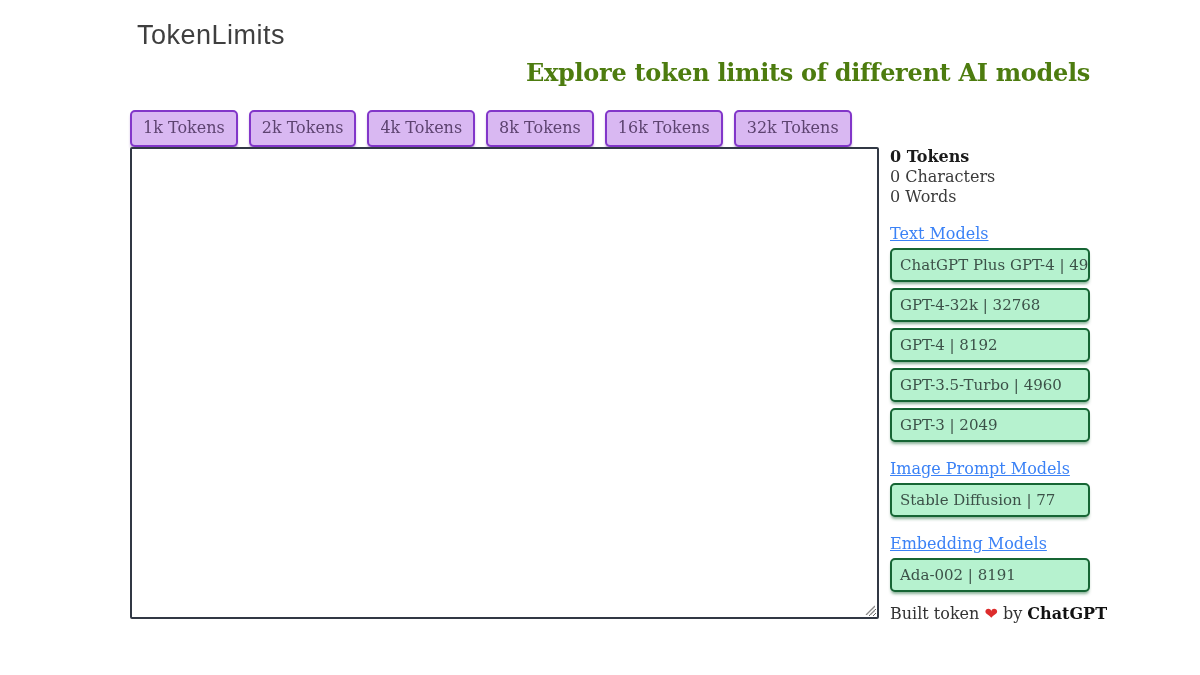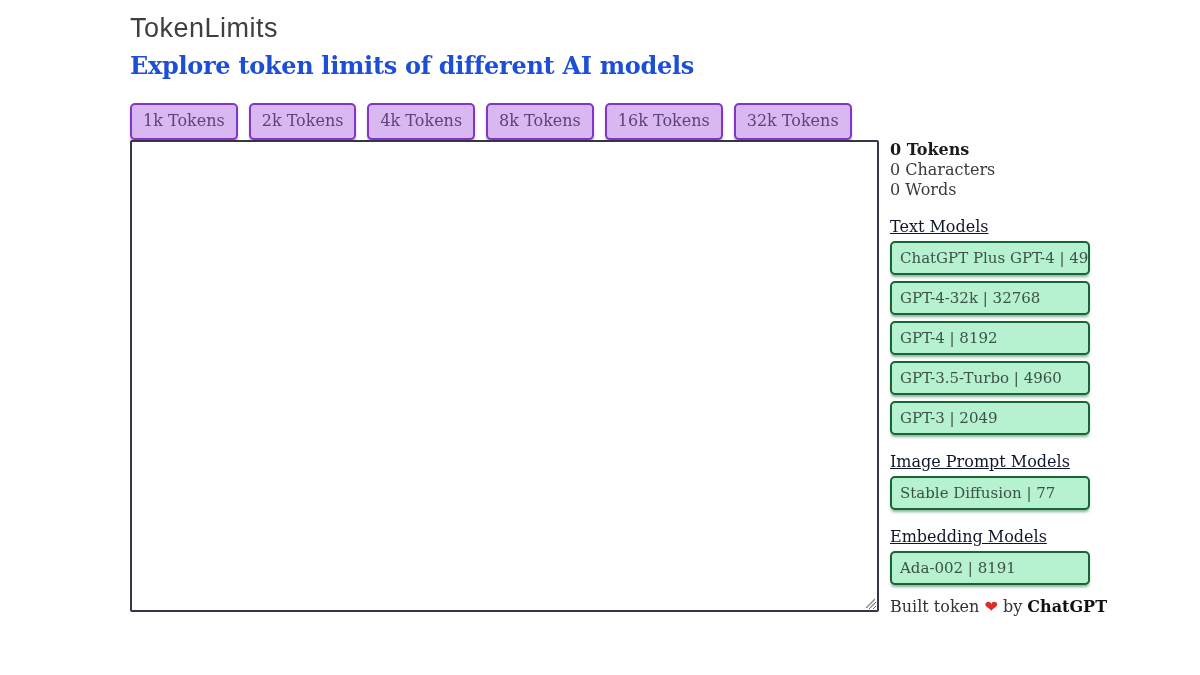--- a/index.html
+++ b/index.html
@@ -10,27 +10,27 @@
     color: #333;
   }
   .wrap { padding: 0 110px 0 130px; }
 
   .logo {
     font-family: "Liberation Sans", sans-serif;
     font-weight: 400;
     font-size: 27px;
     color: #3f3f3f;
     letter-spacing: 0.5px;
-    margin: 0; padding-top: 13px;
+    margin: 7px; padding-top: 13px;
   }
   h1.page-title {
-    text-align: left;
+    text-align: right;
     font-size: 24px;
     font-weight: 700;
-    color: #1d4ed8;
+    color: #4d7c0f;
     letter-spacing: -0.3px;
     margin: 7px 0 0 0;
   }
 
   .token-row { display: flex; gap: 11px; margin-top: 23px; }
   .purple-btn {
     font-family: "DejaVu Serif", serif;
     font-size: 16px;
     color: var(--purple-text, #5d4370);
     background: var(--purple-bg, #d9b8f2);
@@ -64,21 +64,21 @@
   }
 
   .sidebar { width: 200px; flex: 0 0 200px; }
   .stat { margin: 0; font-size: 16px; line-height: 20px; color: #3a3a3a; }
   .stat.bold { font-weight: 700; color: #1b1b1b; }
 
   .section-title {
     margin: 17px 0 4px 0;
     font-size: 16px;
     line-height: 20px;
-    color: #0f172a;
+    color: #3b82f6;
     text-decoration: underline;
   }
   .green-btn {
     display: block;
     width: 100%;
     box-sizing: border-box;
     text-align: left;
     font-family: "DejaVu Serif", serif;
     font-size: 15px;
     line-height: 18px;

